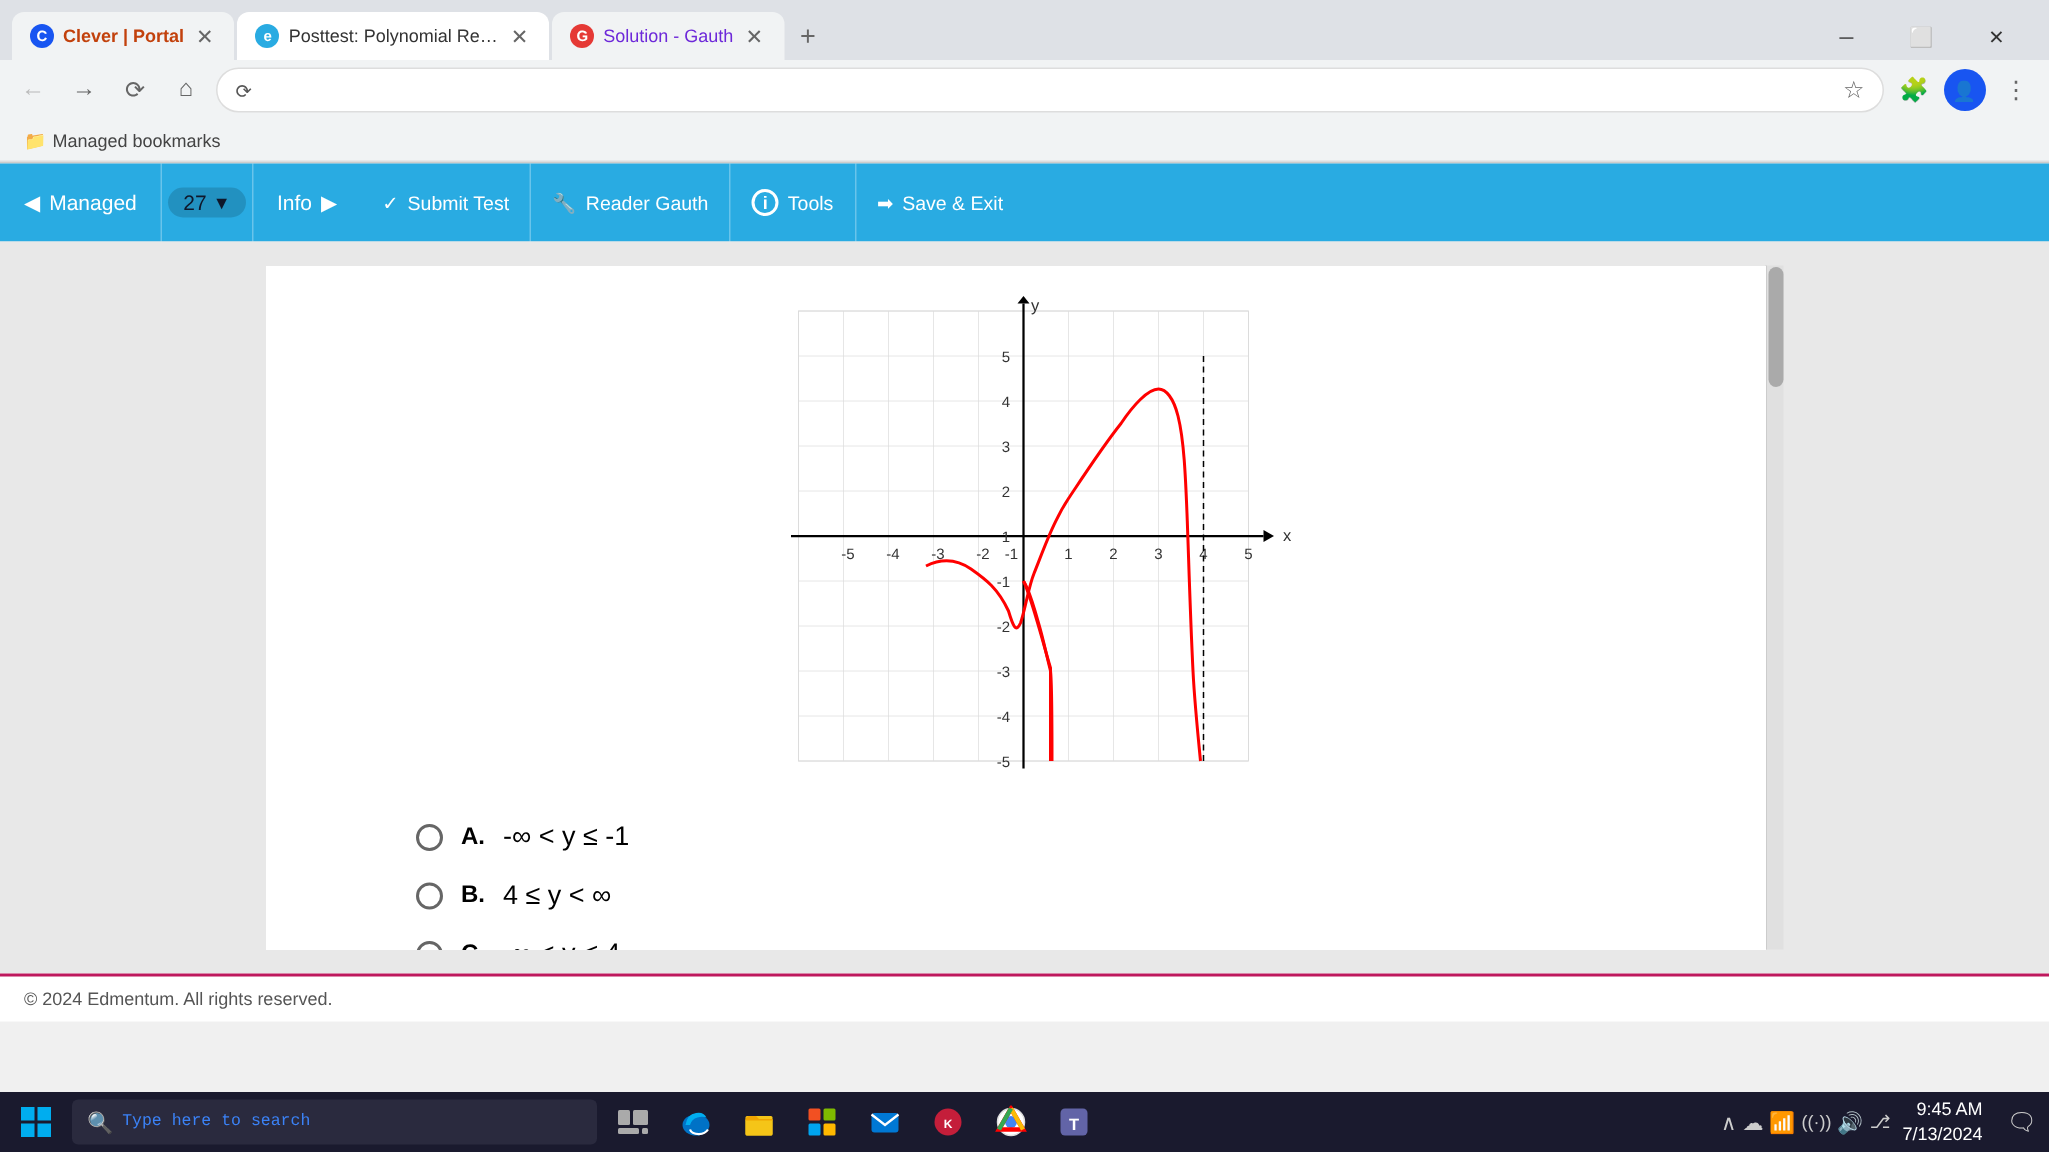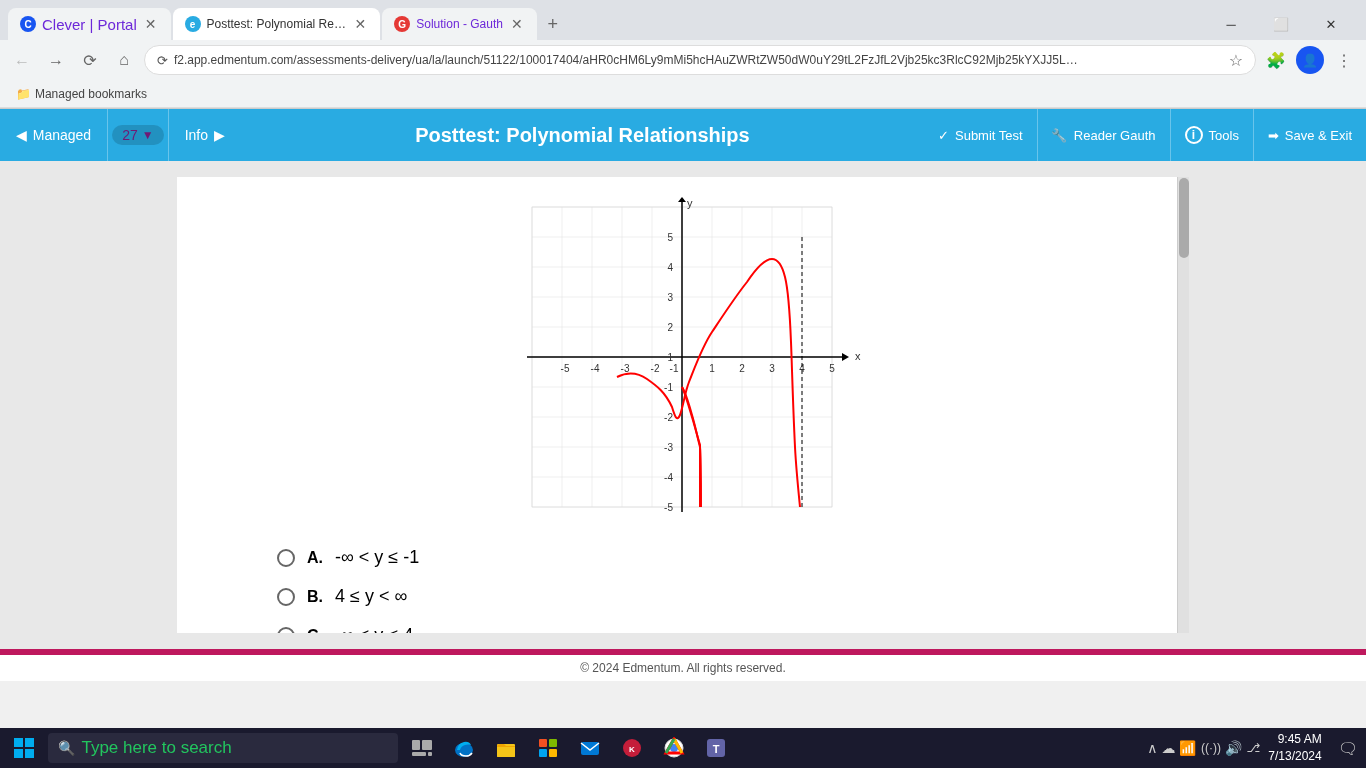--- a/index.html
+++ b/index.html
@@ -29,65 +29,65 @@
     .bookmarks-bar { background: #f1f3f4; padding: 2px 8px; height: 28px; display: flex; align-items: center; border-bottom: 1px solid #ddd; }
     .bookmark-item { font-size: 12px; color: #444; display: flex; align-items: center; gap: 4px; cursor: pointer; padding: 2px 8px; border-radius: 4px; }
 
     
     .app-toolbar { background: #29abe2; display: flex; align-items: center; height: 52px; padding: 0; }
     .toolbar-btn { display: flex; align-items: center; gap: 6px; color: #fff; padding: 0 16px; height: 100%; cursor: pointer; font-size: 14px; font-weight: 500; border: none; background: transparent; white-space: nowrap; }
     .toolbar-divider { width: 1px; background: rgba(255,255,255,0.3); height: 52px; }
     .toolbar-title { flex: 1; text-align: center; color: #fff; font-size: 20px; font-weight: 600; }
     .toolbar-right { display: flex; align-items: center; height: 100%; }
     .toolbar-right .toolbar-btn { padding: 0 14px; font-size: 13px; }
-    .question-badge { background: rgba(0,0,0,0.15); border-radius: 12px; padding: 2px 10px; font-size: 14px; color: #701a75; display: flex; align-items: center; gap: 4px; margin: 0 4px; }
+    .question-badge { background: rgba(0,0,0,0.15); border-radius: 12px; padding: 2px 10px; font-size: 14px; color: #0f172a; display: flex; align-items: center; gap: 4px; margin: 0 4px; }
 
     
     .content-area { background: #e8e8e8; height: calc(768px - 40px - 40px - 28px - 52px - 32px - 40px); display: flex; justify-content: center; padding: 16px; overflow: hidden; }
     .question-card { background: #fff; width: 1000px; max-height: 100%; overflow-y: auto; padding: 20px 40px; position: relative; }
 
     
     .graph-container { display: flex; justify-content: center; margin-bottom: 20px; }
 
     
     .answer-choices { display: flex; flex-direction: column; gap: 18px; padding-left: 60px; }
     .answer-choice { display: flex; align-items: center; gap: 12px; font-size: 16px; cursor: pointer; }
     .radio-circle { width: 18px; height: 18px; border-radius: 50%; border: 2px solid #666; display: inline-block; flex-shrink: 0; }
     .choice-label { font-weight: 600; font-size: 16px; }
     .choice-text { font-size: 18px; }
 
     
-    .page-footer { background: #fff; height: 32px; display: flex; align-items: center; padding: 0 16px; font-size: 12px; color: #555; border-top: 6px solid #be185d; justify-content: center; }
+    .page-footer { background: #fff; height: 32px; display: flex; align-items: center; padding: 0 16px; font-size: 12px; color: #555; border-top: 2px solid #be185d; }
 
     
     .taskbar { background: #1a1a2e; height: 40px; display: flex; align-items: center; padding: 0 4px; gap: 4px; position: fixed; bottom: 0; width: 1366px; }
     .taskbar-start { width: 40px; height: 36px; display: flex; align-items: center; justify-content: center; cursor: pointer; }
     .taskbar-search { background: #2a2a3e; border: none; border-radius: 4px; height: 30px; display: flex; align-items: center; padding: 0 10px; gap: 6px; width: 350px; cursor: text; }
-    .taskbar-search-text { color: #22c55e; font-size: 17px; }
+    .taskbar-search-text { color: #3b82f6; font-size: 11px; font-family: Liberation Mono, monospace; }
     .taskbar-icons { display: flex; align-items: center; gap: 2px; }
     .taskbar-icon { width: 40px; height: 40px; display: flex; align-items: center; justify-content: center; cursor: pointer; border-radius: 4px; }
     .taskbar-right { margin-left: auto; display: flex; align-items: center; gap: 8px; }
     .taskbar-time { color: #fff; font-size: 12px; text-align: right; line-height: 1.4; padding-right: 8px; }
     .taskbar-sys-icons { display: flex; align-items: center; gap: 4px; }
     .sys-icon { color: #ccc; font-size: 14px; cursor: pointer; }
 
     
     .question-card::-webkit-scrollbar { width: 12px; }
     .question-card::-webkit-scrollbar-track { background: #f0f0f0; }
     .question-card::-webkit-scrollbar-thumb { background: #aaa; border-radius: 6px; }
   </style>
 </head>
 <body>
 
 <div class="browser-chrome">
 
   <div class="tab-bar">
     <div class="tab">
       <div class="tab-icon clever">C</div>
-      <span style="font-size:15px; color:#6d28d9; overflow:hidden; text-overflow:ellipsis; white-space:nowrap; max-width:140px;">Clever | Portal</span>
+      <span style="font-size:12px; color:#c2410c; overflow:hidden; text-overflow:ellipsis; white-space:nowrap; max-width:140px;font-weight:bold;">Clever | Portal</span>
       <span class="tab-close">✕</span>
     </div>
     <div class="tab active">
       <div class="tab-icon edmentum" style="font-size:10px; font-weight:bold; color:#fff;">e</div>
       <span style="font-size:12px; color:#333; overflow:hidden; text-overflow:ellipsis; white-space:nowrap; max-width:140px;">Posttest: Polynomial Relationsh…</span>
       <span class="tab-close">✕</span>
     </div>
     <div class="tab">
       <div class="tab-icon gauth">G</div>
       <span style="font-size:12px; color:#6d28d9; overflow:hidden; text-overflow:ellipsis; white-space:nowrap; max-width:120px;">Solution - Gauth</span>
@@ -101,21 +101,20 @@
     </div>
   </div>
 
   <div class="address-bar-row">
     <div class="nav-btn disabled">←</div>
     <div class="nav-btn">→</div>
     <div class="nav-btn">⟳</div>
     <div class="nav-btn">⌂</div>
     <div class="address-bar">
       <span style="color:#555; font-size:13px;">⟳</span>
-      <span class="address-text">f2.app.edmentum.com/assessments-delivery/ua/la/launch/51122/100017404/aHR0cHM6Ly9mMi5hcHAuZWRtZW50dW0uY29tL2FzJfL2Vjb25kc3RlcC92Mjb25kYXJJ5L…</span>
       <span class="star-btn" style="margin-left:auto;">☆</span>
     </div>
     <div class="nav-btn">🧩</div>
     <div class="nav-btn" style="background:#1855f1; border-radius:50%; width:28px; height:28px; color:#fff; font-size:13px;">👤</div>
     <div class="nav-btn">⋮</div>
   </div>
 
   <div class="bookmarks-bar">
     <div class="bookmark-item">
       <span>📁</span>
@@ -132,21 +131,20 @@
   <div class="toolbar-divider"></div>
   <div class="question-badge">
     <span>27</span>
     <span style="font-size:12px;">▼</span>
   </div>
   <div class="toolbar-divider"></div>
   <button class="toolbar-btn">
     <span>Info</span>
     <span>▶</span>
   </button>
-  <div class="toolbar-title">Posttest: Polynomial Relationships</div>
   <div class="toolbar-right">
     <button class="toolbar-btn">
       <span>✓</span>
       <span>Submit Test</span>
     </button>
     <div class="toolbar-divider"></div>
     <button class="toolbar-btn">
       <span>🔧</span>
       <span>Reader Gauth</span>
     </button>

